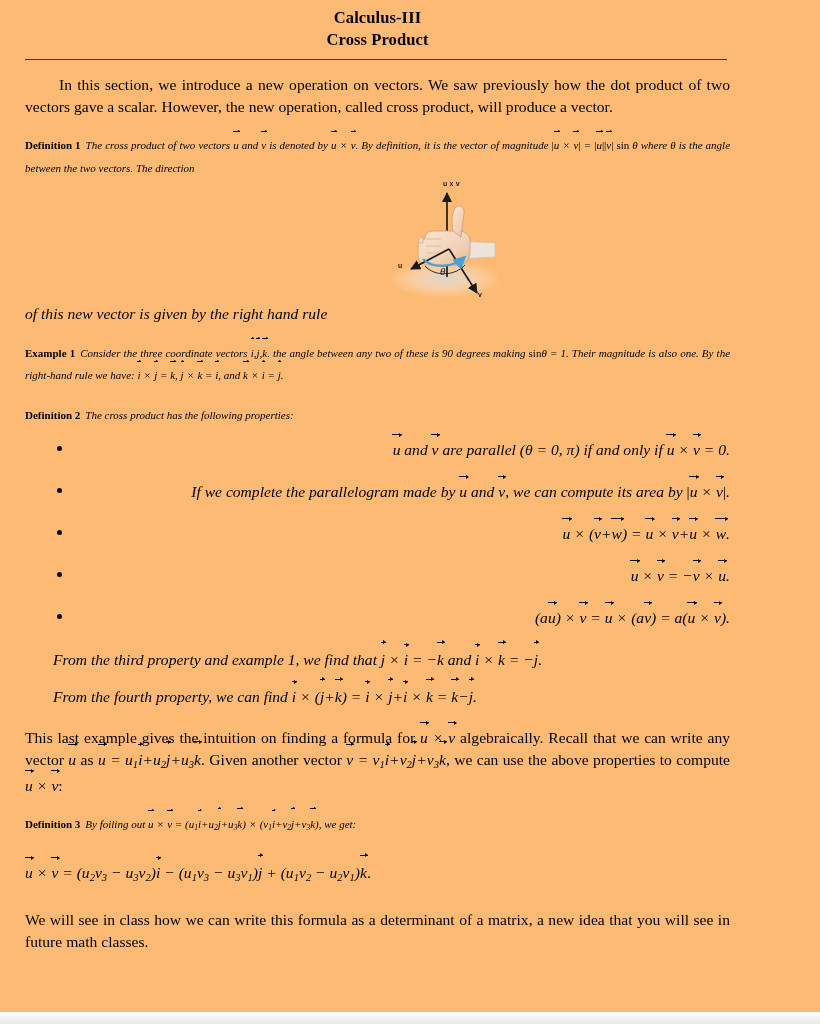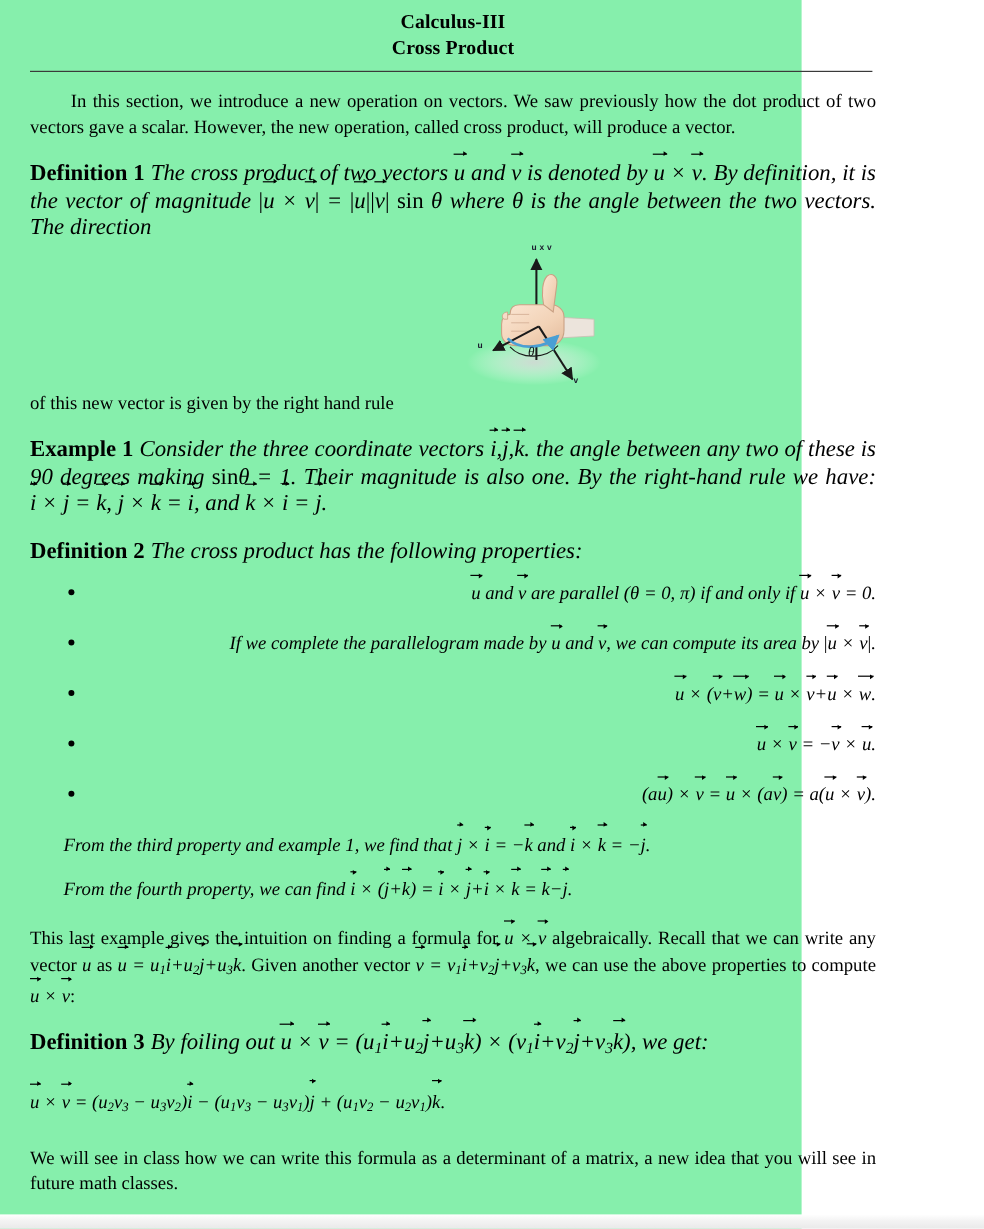--- a/index.html
+++ b/index.html
@@ -10,23 +10,23 @@
   body {
     width: 820px;
     height: 1024px;
     font-family: "Liberation Serif", "DejaVu Serif", serif;
     color: #000000;
     overflow: hidden;
     position: relative;
   }
   .page {
     position: relative;
-    width: 668px;
+    width: 820px;
     height: 1024px;
-    background: #86efac;
+    background: #fdba74;
     box-sizing: border-box;
     padding: 0;
   }
   .content {
     position: absolute;
     left: 25px;
     top: 0;
     width: 705px;
   }
   
@@ -93,21 +93,21 @@
   .vec.tall::before { top: -0.56em; }
   sub.mini {
     font-size: 0.68em;
     font-style: italic;
     vertical-align: -0.28em;
   }
   .times { font-style: normal; padding: 0 1px; }
   .bar { font-style: normal; }
   
   p.defn {
-    font-size: 19px;
+    font-size: 11px;
     line-height: 22.5px;
     margin: 17px 0 0 0;
     text-align: justify;
   }
   p.defn .lead {
     font-weight: bold;
     font-style: normal;
     padding-right: 5px;
   }
   p.defn .it-run { font-style: italic; }
@@ -137,20 +137,21 @@
     font-family: "Liberation Serif", serif;
     font-style: italic;
     font-weight: normal;
     font-size: 11px;
     color: #111;
   }
   
   p.figcont {
     font-size: 15.6px;
     line-height: 21.5px;
+    font-style: italic;
     margin: 0;
   }
   
   ul.props {
     list-style: none;
     margin: 13px 0 0 0;
     padding: 0;
     text-align: right;
   }
   ul.props li {

